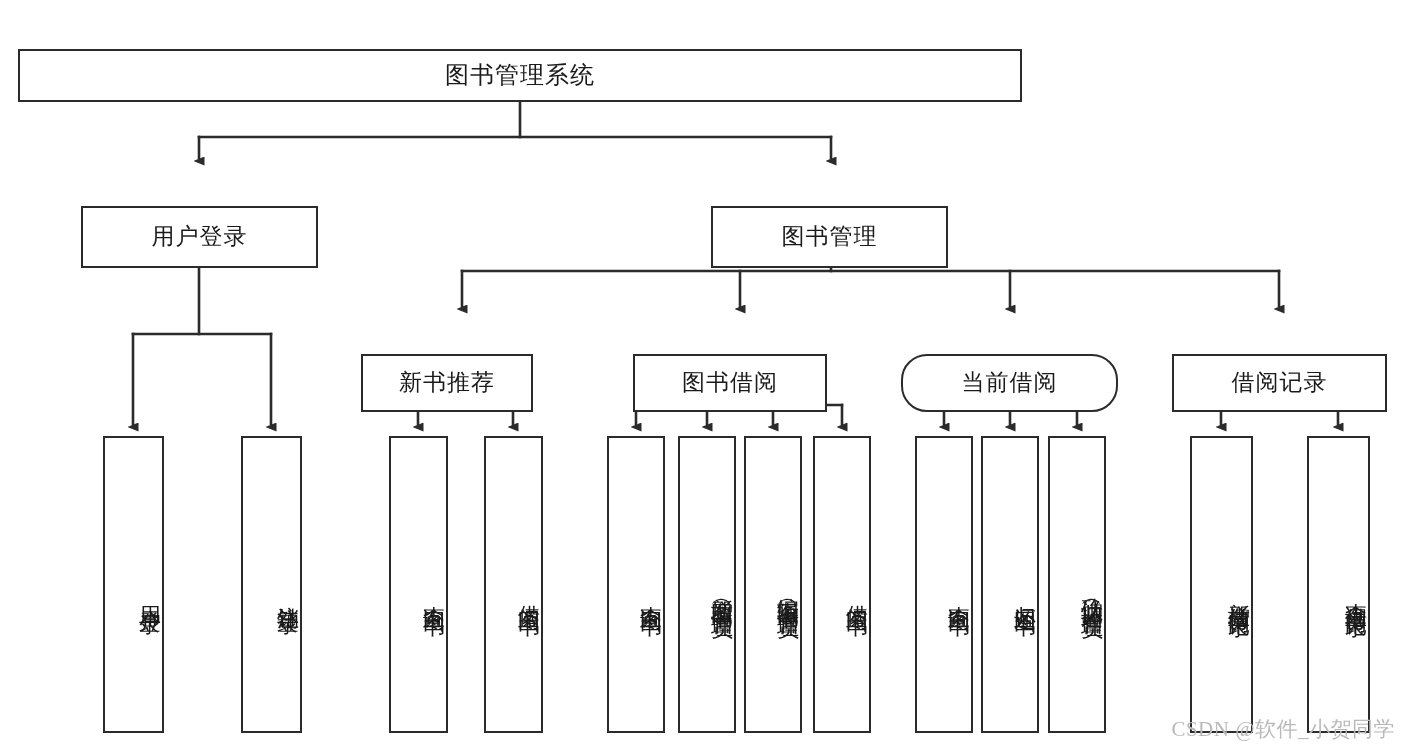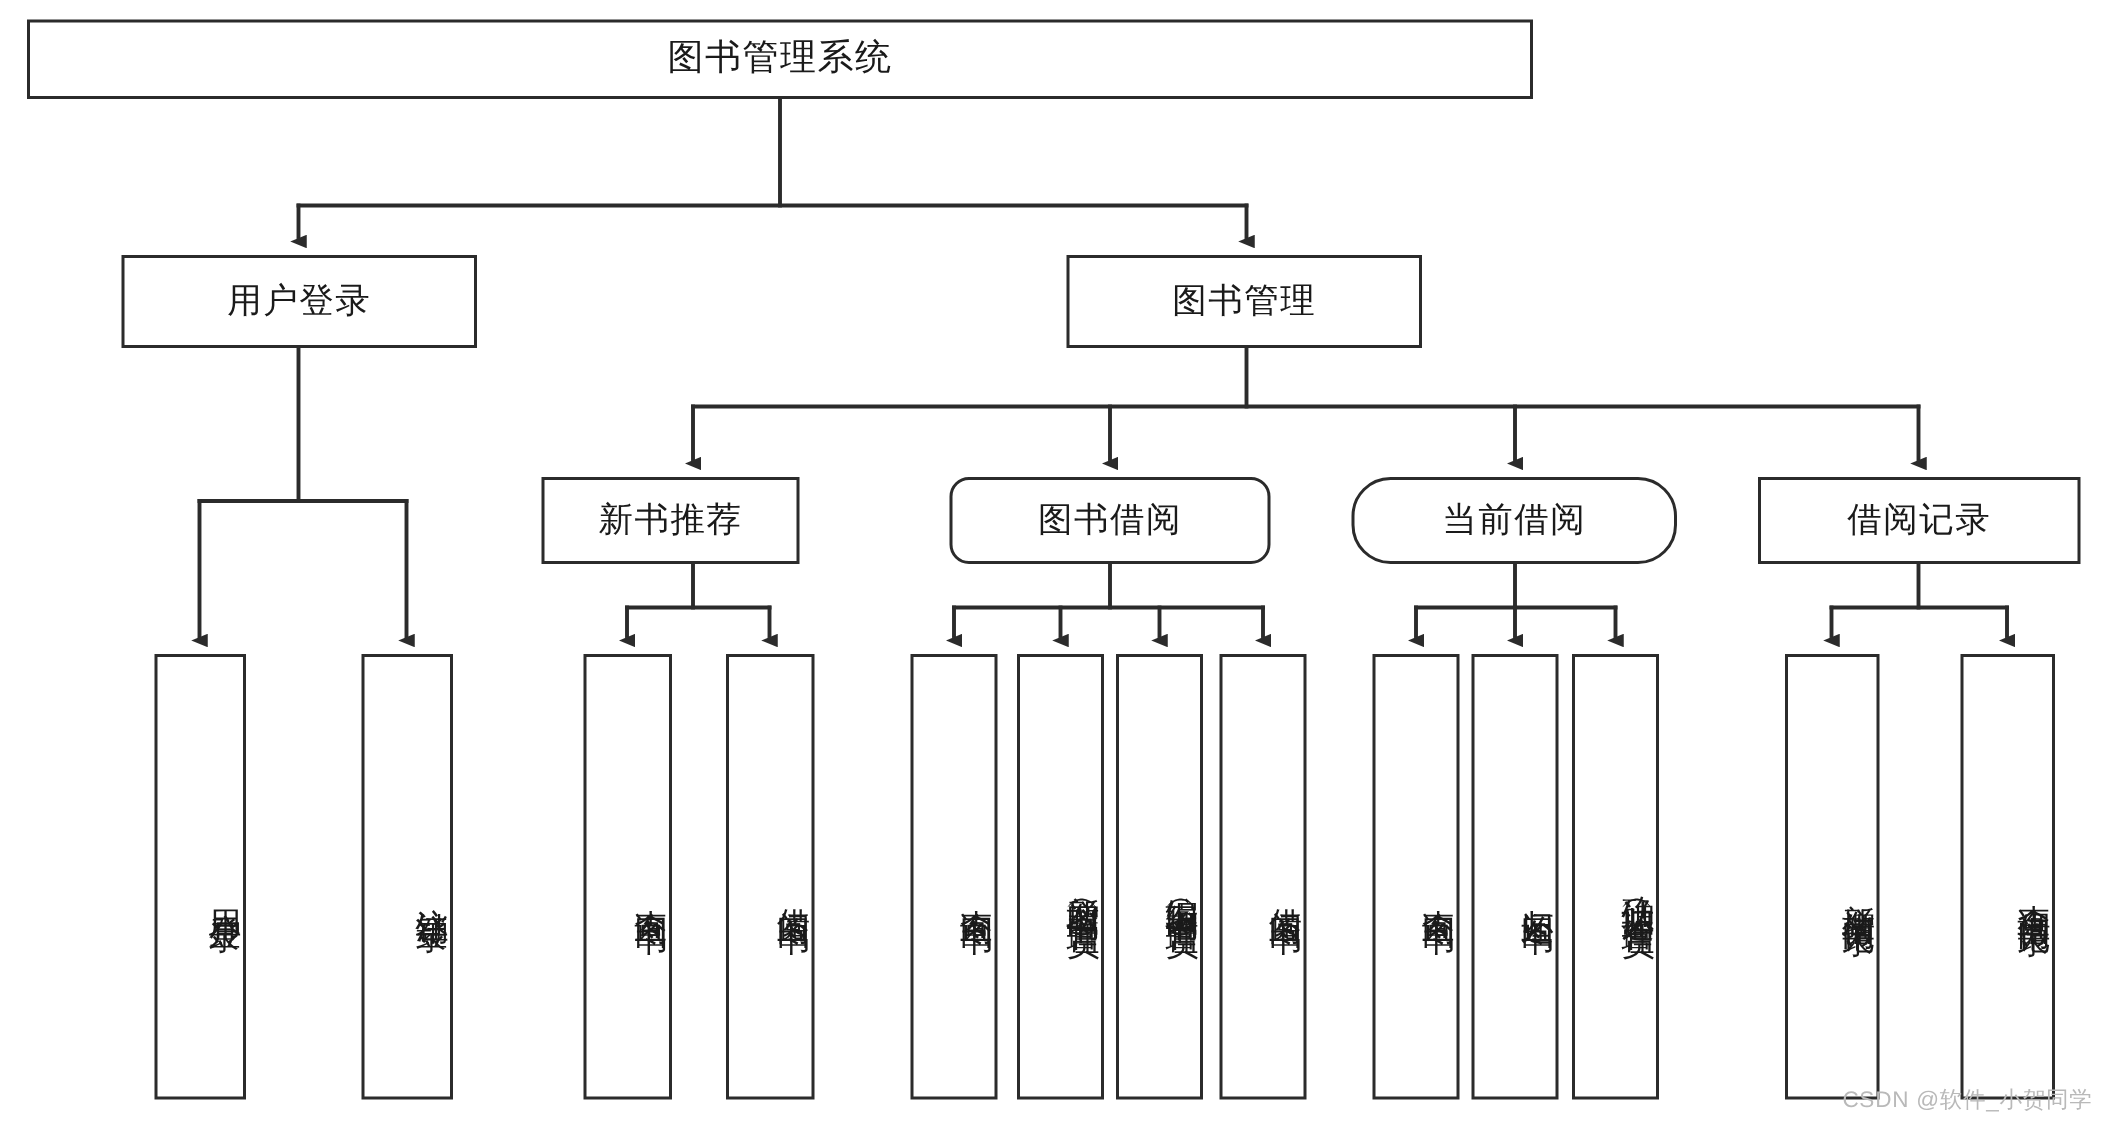--- a/index.html
+++ b/index.html
@@ -28,20 +28,21 @@
     border:2px solid #2b2b2b;
     display:flex;
     align-items:center;
     justify-content:center;
     color:#1a1a1a;
   }
   .node.horiz{
     font-size:23px;
     line-height:1.1;
     letter-spacing:1px;
+    margin-top:36px;
   }
   .node.vert{
     writing-mode:vertical-rl;
     text-orientation:upright;
     font-size:22px;
     letter-spacing:3px;
     line-height:1.1;
     padding-top:18px;
     align-items:flex-start;
     justify-content:center;
@@ -49,25 +50,25 @@
   .node.vert span{
     writing-mode:vertical-rl;
     text-orientation:upright;
     white-space:nowrap;
   }
   .node.root{ font-size:24px; }
   #watermark{
     position:absolute;
     right:10px;
     bottom:4px;
-    font-size:15px;
+    font-size:21px;
     color:#b9b9b9;
     letter-spacing:0.5px;
     white-space:nowrap;
-    font-family:Liberation Sans, sans-serif;
+    font-family:Liberation Serif, serif;
   }
 </style>
 </head>
 <body>
 
 <div id="canvas">
 
   <svg id="edges" viewBox="0 0 1405 747" width="1405" height="747" xmlns="http://www.w3.org/2000/svg">
     <defs>
       <marker id="arrow" markerWidth="9" markerHeight="11" refX="1.5" refY="5.5" orient="auto" markerUnits="userSpaceOnUse">
@@ -125,21 +126,21 @@
   <div class="node horiz" style="left:81px; top:170px; width:237px; height:62px;">
     <span>用户登录</span>
   </div>
   <div class="node horiz" style="left:711px; top:170px; width:237px; height:62px;">
     <span>图书管理</span>
   </div>
 
   <div class="node horiz" style="left:361px; top:318px; width:172px; height:58px;">
     <span>新书推荐</span>
   </div>
-  <div class="node horiz" style="left:633px; top:318px; width:214px; height:58px;border-radius:13px;">
+  <div class="node horiz" style="left:633px; top:318px; width:194px; height:58px;">
     <span>图书借阅</span>
   </div>
   <div class="node horiz" style="left:901px; top:318px; width:217px; height:58px;border-radius:26px;">
     <span>当前借阅</span>
   </div>
   <div class="node horiz" style="left:1172px; top:318px; width:215px; height:58px;justify-content:center;">
     <span>借阅记录</span>
   </div>
 
   <div class="node vert" style="left:103px; top:436px; width:61px; height:297px;">

